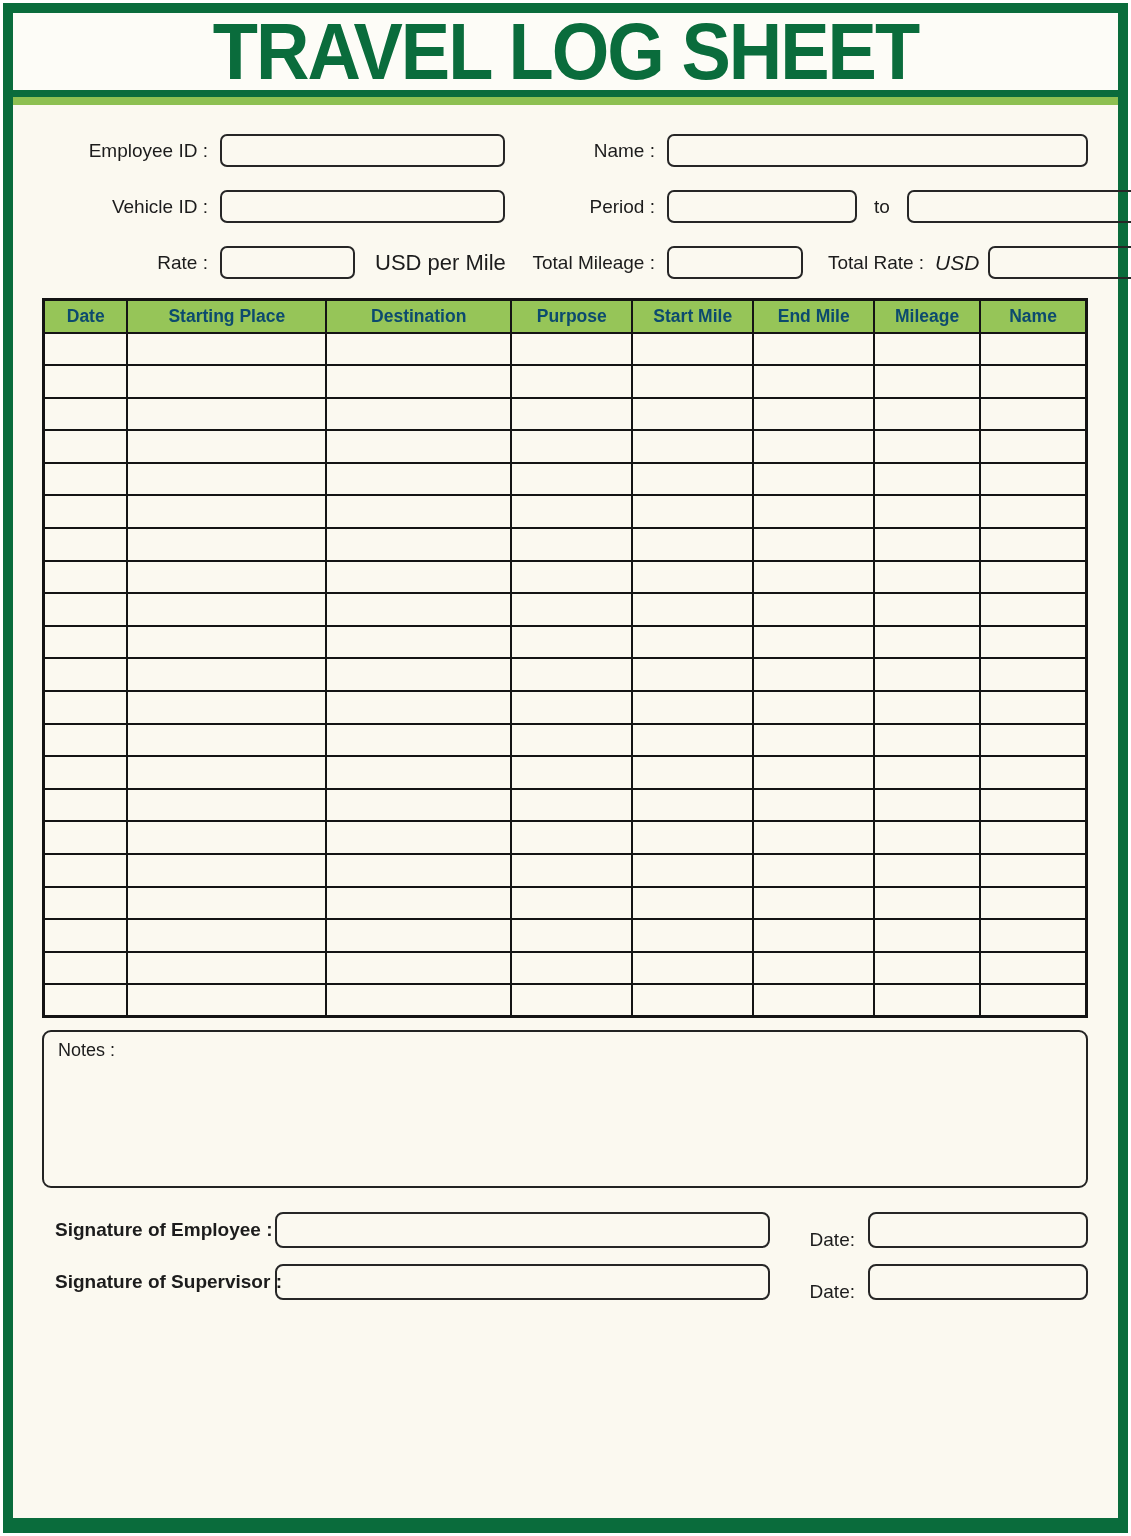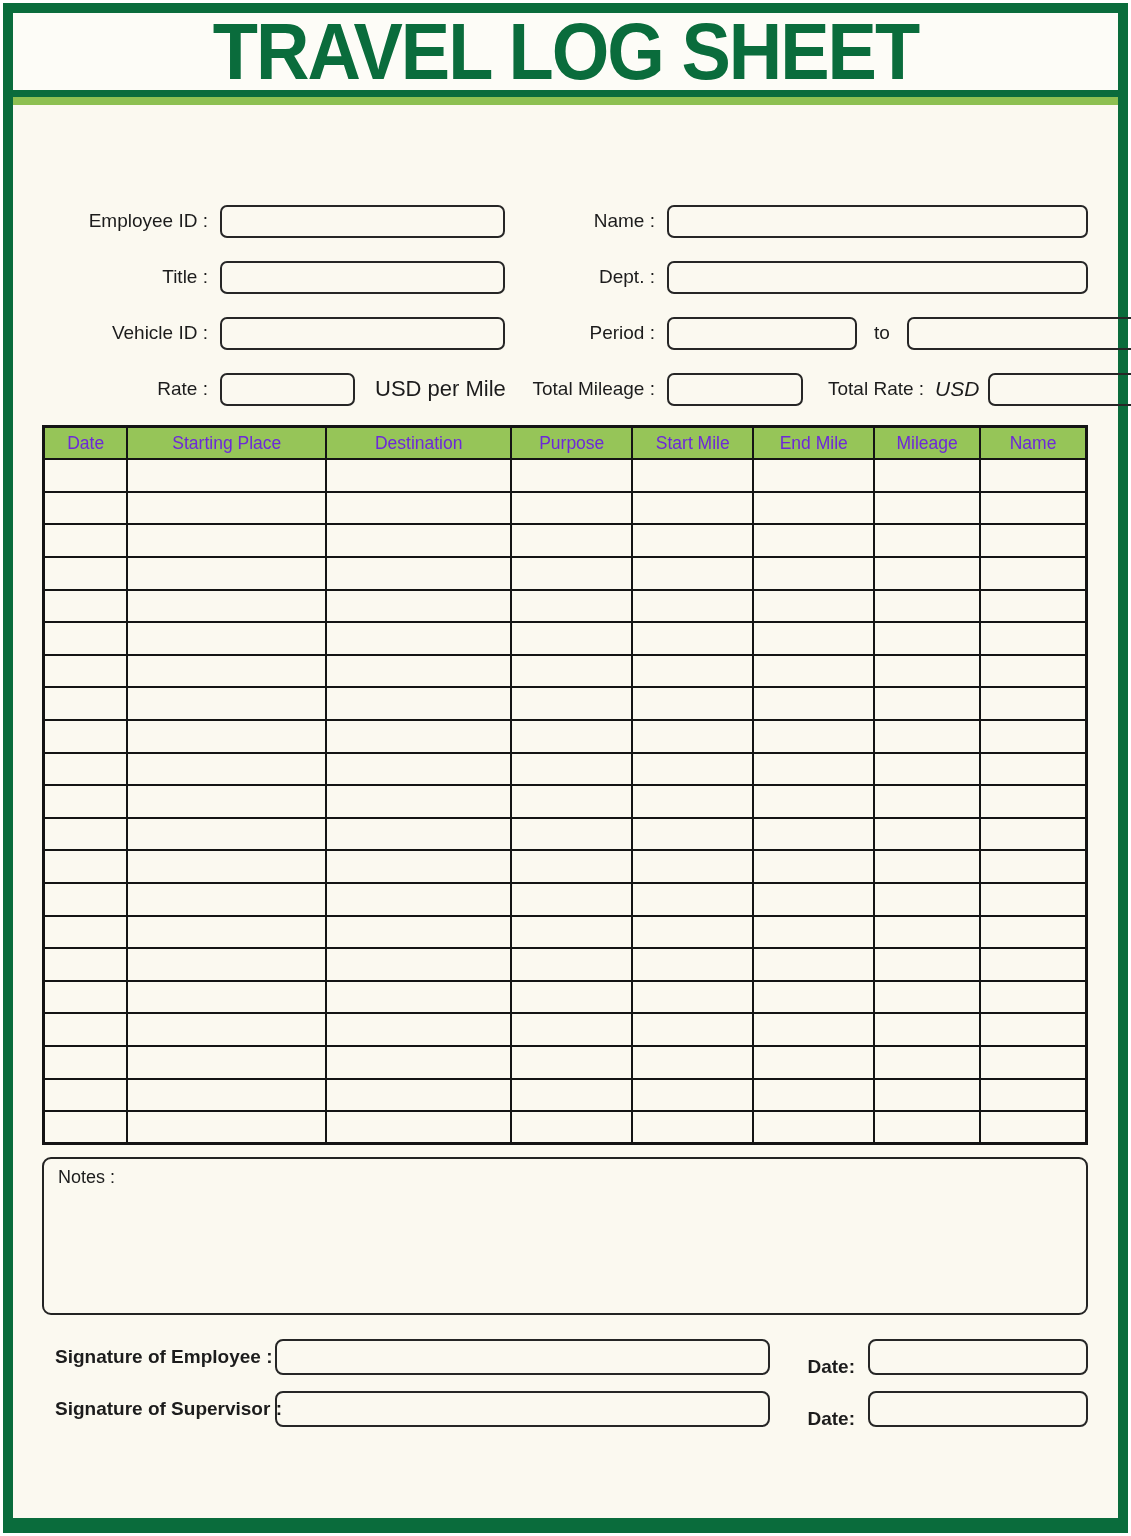--- a/index.html
+++ b/index.html
@@ -33,21 +33,21 @@
   .title{
     margin:0; font-size:74px; line-height:1; font-weight:bold;
     letter-spacing:-2px; color:var(--dark-green);
     transform:scaleY(1.08);
     font-family:"Liberation Sans", sans-serif;
     white-space:nowrap;
   }
   .rule-dark{ height:7px; background:var(--dark-green); }
   .rule-light{ height:8px; background:var(--light-green); }
 
-  .content{ flex:1; padding:0 30px 0 29px; display:flex; flex-direction:column;justify-content:center; }
+  .content{ flex:1; padding:0 30px 0 29px; display:flex; flex-direction:column; }
 
   
   .meta-form{ padding:29px 0 19px 0; }
   .form-row{
     display:grid; grid-template-columns:166px 297px 150px 1fr;
     align-items:center; height:33px; margin-bottom:23px;
   }
   .form-row:last-child{ margin-bottom:0; }
   .lbl{ text-align:right; font-size:19px; white-space:nowrap; }
   .fz{ height:100%; display:flex; align-items:center; }
@@ -68,21 +68,21 @@
   .usd{ margin-left:11px; font-size:21px;font-style:italic; }
   .box.total-rate{ flex:1; width:auto; margin-left:9px; }
 
   
   table.log{
     border-collapse:collapse; width:100%; table-layout:fixed;
     border:3px solid #141414;
   }
   table.log th{
     background:var(--table-header-green);
-    font-weight:normal; font-size:17.5px; color:#6d28d9;
+    font-weight:bold; font-size:17.5px; color:#0c4a6e;
     height:33px; border:2.5px solid #141414; padding:0 4px;
   }
   table.log td{
     height:32.6px; border:2.5px solid #141414; background:transparent;
   }
 
   
   .notes{
     margin-top:12px; height:158px;
     border:2.5px solid #232323; border-radius:9px;
@@ -90,21 +90,21 @@
   }
 
   
   .signatures{ margin-top:28px; padding-left:13px; }
   .sig-row{ display:flex; align-items:center; height:28px; margin-bottom:24px; }
   .sig-label{ width:220px; font-weight:bold; font-size:19px; white-space:nowrap; }
   .sig-box{
     width:495px; height:36px; border:2.5px solid #262626; border-radius:8px;
     background:transparent; font-size:18px; padding:0 10px; font-family:inherit;
   }
-  .date-label{ margin-left:auto; margin-right:13px; font-weight:bold; font-size:19px;margin-top:20px; }
+  .date-label{ margin-left:auto; margin-right:13px; font-weight:normal; font-size:19px;margin-top:20px; }
   .date-box{
     width:220px; height:36px; border:2.5px solid #262626; border-radius:8px;
     background:transparent; font-size:18px; padding:0 10px; font-family:inherit;
   }
 </style>
 </head>
 <body>
 
 <div class="page">
 
@@ -122,30 +122,20 @@
         <label class="lbl">Employee ID :</label>
         <div class="fz f1">
           <input class="box" value="" style="">
         </div>
         <label class="lbl">Name :</label>
         <div class="fz f2">
           <input class="box" value="" style="">
         </div>
       </div>
 
-      <div class="form-row">
-        <label class="lbl">Title :</label>
-        <div class="fz f1">
-          <input class="box" value="" style="">
-        </div>
-        <label class="lbl">Dept. :</label>
-        <div class="fz f2">
-          <input class="box" value="" style="">
-        </div>
-      </div>
 
       <div class="form-row">
         <label class="lbl">Vehicle ID :</label>
         <div class="fz f1">
           <input class="box" value="" style="">
         </div>
         <label class="lbl">Period :</label>
         <div class="fz f2">
           <input class="box period-from" value="" style="">
           <span class="to-label">to</span>

